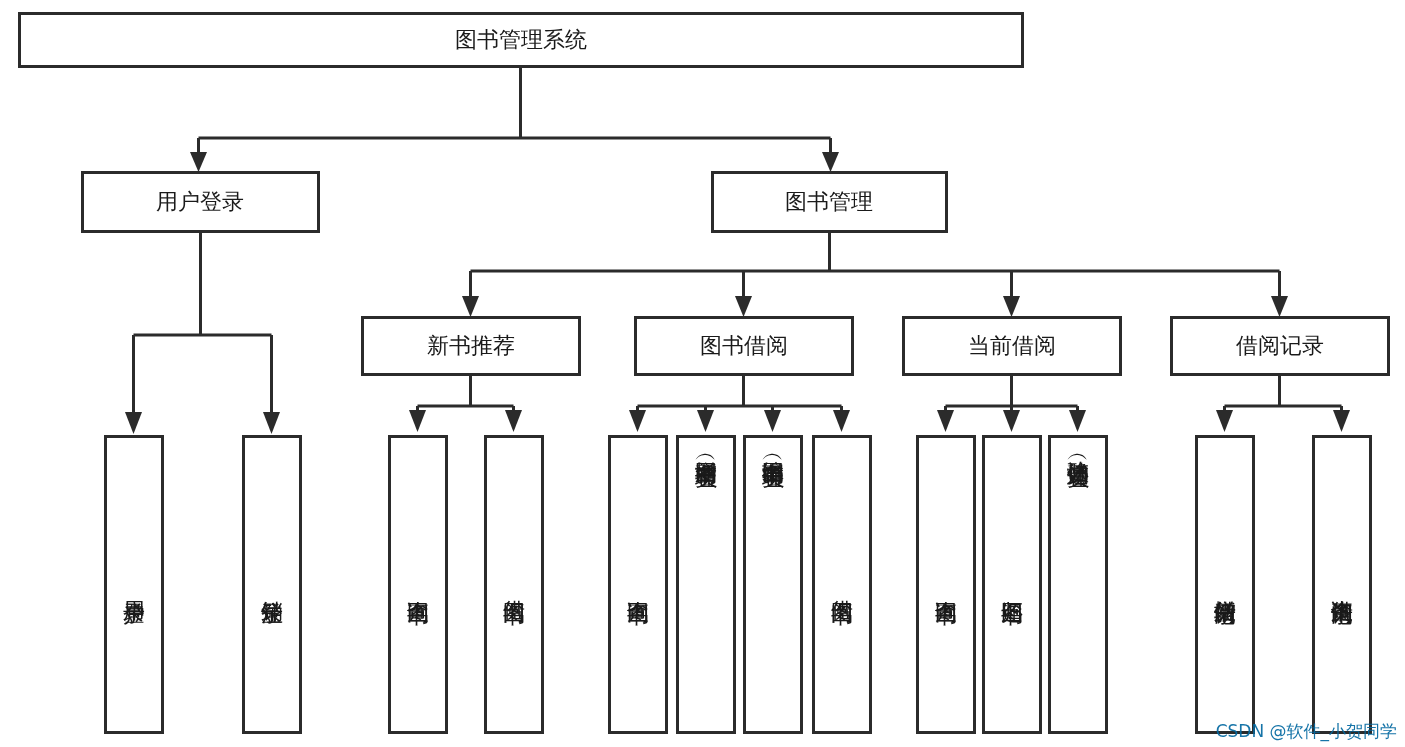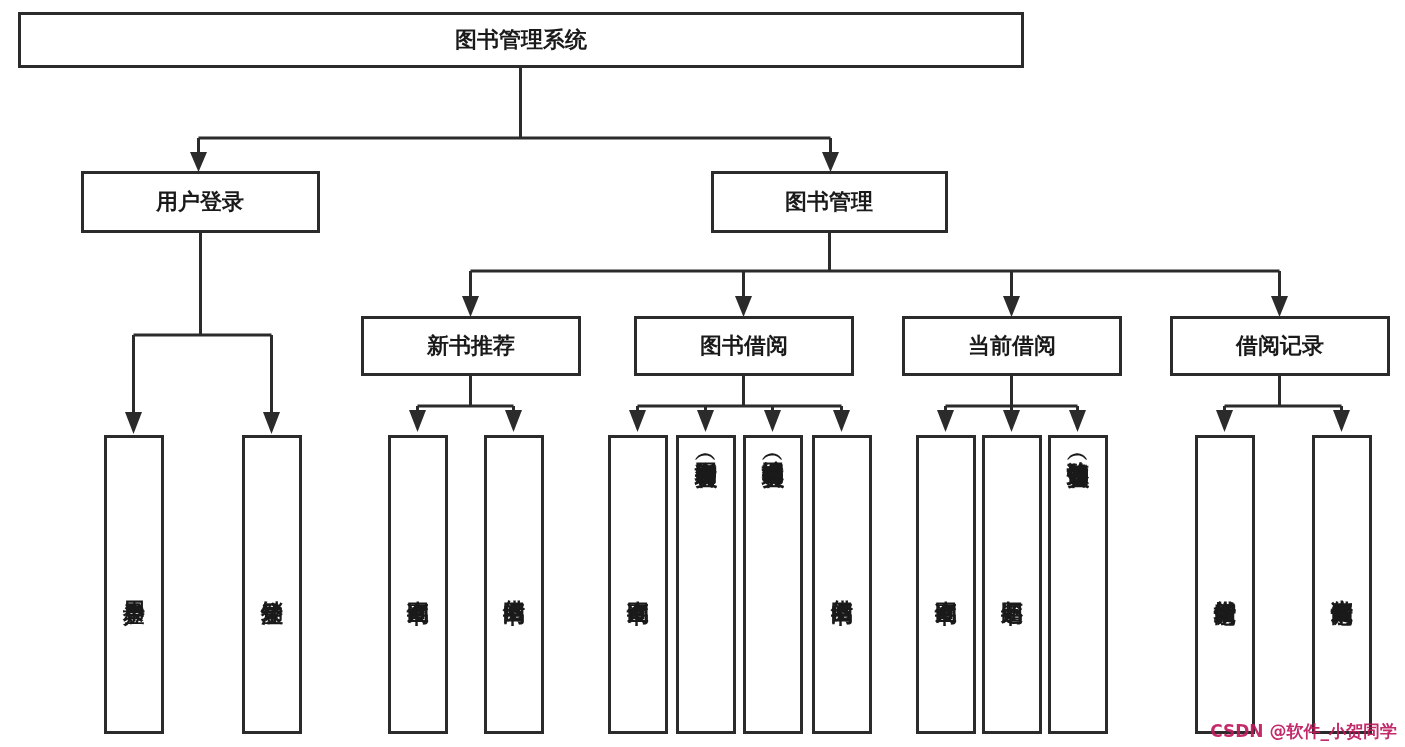--- a/index.html
+++ b/index.html
@@ -12,21 +12,20 @@
     width: 1405px;
     height: 747px;
     font-family: "DejaVu Sans", "Liberation Sans", sans-serif;
     overflow: hidden;
   }
   #diagram-root {
     position: relative;
     width: 1405px;
     height: 747px;
     background: #ffffff;
-    font-weight: bold;
   }
   svg.flow {
     display: block;
     width: 1405px;
     height: 747px;
   }
   .node-rect {
     fill: #ffffff;
     stroke: #2b2b2b;
     stroke-width: 3;
@@ -69,21 +68,21 @@
     letter-spacing: 1px;
     white-space: nowrap;
     text-align: center;
   }
   #watermark {
     position: absolute;
     right: 8px;
     bottom: 4px;
     font-family: "DejaVu Sans", "Liberation Sans", sans-serif;
     font-size: 17px;
-    color: #be185d;
+    color: #0369a1;
     opacity: 0.92;
     white-space: nowrap;
     pointer-events: none;
   }
 </style>
 </head>
 <body>
 
 <div id="diagram-root">
 

